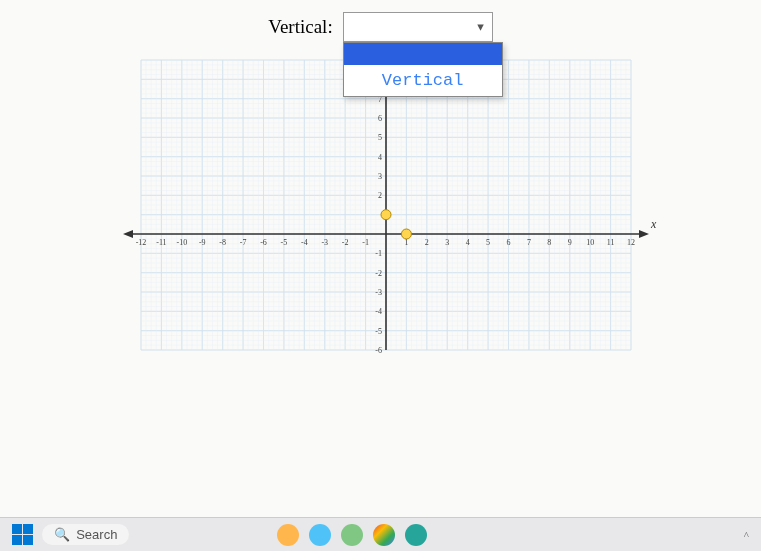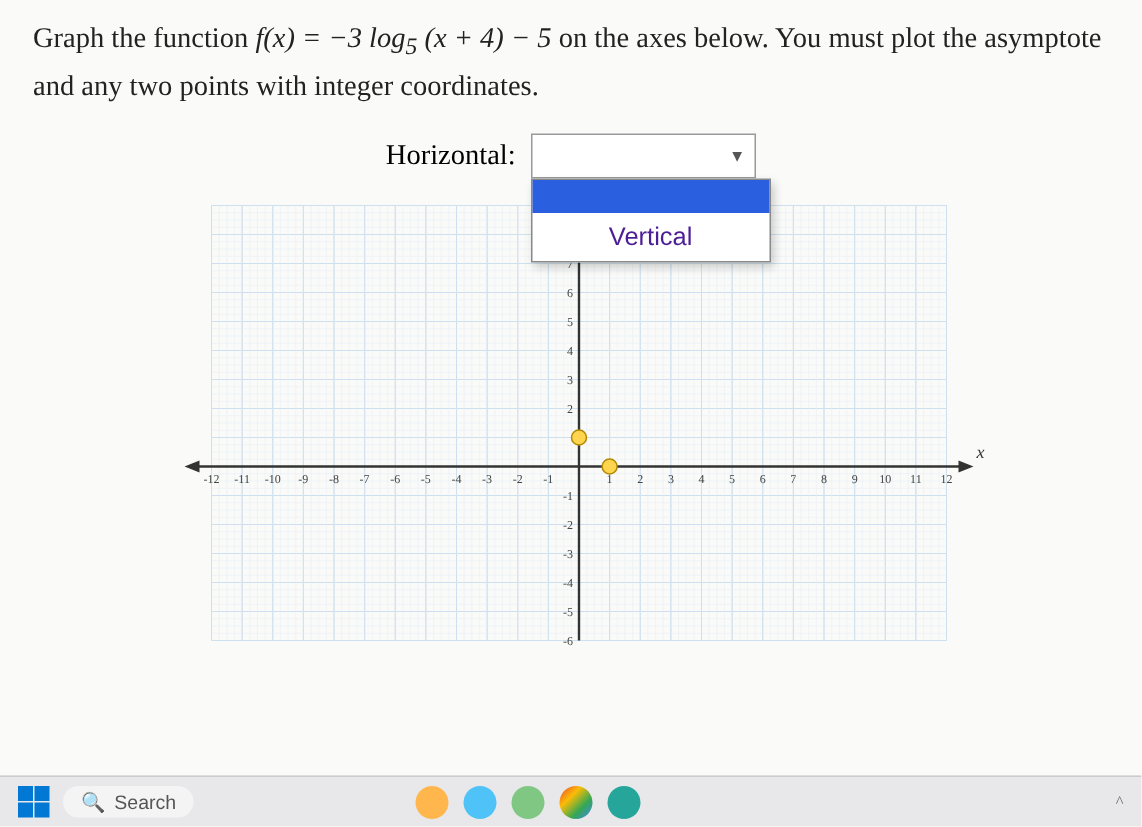--- a/index.html
+++ b/index.html
@@ -6,41 +6,38 @@
 body { font-family: Georgia, 'Times New Roman', serif; background: #fafaf8; width: 761px; height: 551px; overflow: hidden; position: relative; }
 .content { padding: 12px 22px; }
 .problem-text { font-size: 19px; line-height: 1.45; color: #222; margin-bottom: 18px; }
 .math { font-style: italic; font-family: 'Times New Roman', serif; }
 .asymptote-row { text-align: center; margin-bottom: 8px; position: relative; }
 .asymptote-label { font-size: 19px; display: inline-block; vertical-align: middle; margin-right: 6px; }
 .dropdown-wrap { display: inline-block; position: relative; vertical-align: middle; }
 .dropdown-field { background: #fff; border: 1px solid #999; width: 150px; height: 30px; display: inline-flex; align-items: center; justify-content: flex-end; padding-right: 8px; font-size: 13px; color: #555; }
 .dropdown-menu { position: absolute; top: 30px; left: 0; width: 160px; background: #fff; border: 1px solid #888; box-shadow: 2px 3px 6px rgba(0,0,0,0.2); z-index: 10; }
 .dropdown-selected { background: #2a5fe0; height: 22px; }
-.dropdown-option { padding: 6px 12px; font-size: 17px; color: #4c1d95; font-family: Liberation Sans, sans-serif; cursor: pointer; }
+.dropdown-option { padding: 6px 12px; font-size: 17px; color: #3b82f6; font-family: Liberation Mono, monospace; cursor: pointer; }
 .graph-area { position: relative; width: 560px; height: 320px; margin: 0 auto; }
 .graph-svg { display: block; }
 .taskbar { position: absolute; bottom: 0; left: 0; right: 0; height: 34px; background: #e8e8ea; display: flex; align-items: center; gap: 8px; padding: 0 12px; border-top: 1px solid #ccc; }
 .start-btn { width: 22px; height: 22px; display: flex; flex-wrap: wrap; gap: 1px; }
 .start-sq { width: 10px; height: 10px; background: #0078d4; }
 .search-box { display: flex; align-items: center; gap: 6px; font-size: 13px; color: #555; background: #f4f4f4; border-radius: 14px; padding: 3px 12px; font-family: Arial, sans-serif; }
 .tb-icons { display: flex; gap: 10px; margin-left: 140px; }
 .tb-icon { width: 22px; height: 22px; border-radius: 50%; }
 .tb-right { margin-left: auto; font-size: 11px; color: #666; display: flex; gap: 6px; align-items: center; }
 </style>
 </head>
 <body>
 
 <div class="content">
-  <div class="problem-text">
-    <span>Graph the function </span><span class="math">f(x) = </span><span class="math"><span>−3 log</span><sub>5</sub><span> (x + 4) − 5</span></span><span> on the axes below. You must plot the asymptote and any two points with integer coordinates.</span>
-  </div>
 
   <div class="asymptote-row">
-    <span class="asymptote-label">Horizontal:</span>
+    <span class="asymptote-label">Vertical:</span>
     <div class="dropdown-wrap">
       <div class="dropdown-field">
         <span>▾</span>
       </div>
       <div class="dropdown-menu">
         <div class="dropdown-selected"></div>
         <div class="dropdown-option">Vertical</div>
       </div>
     </div>
   </div>

